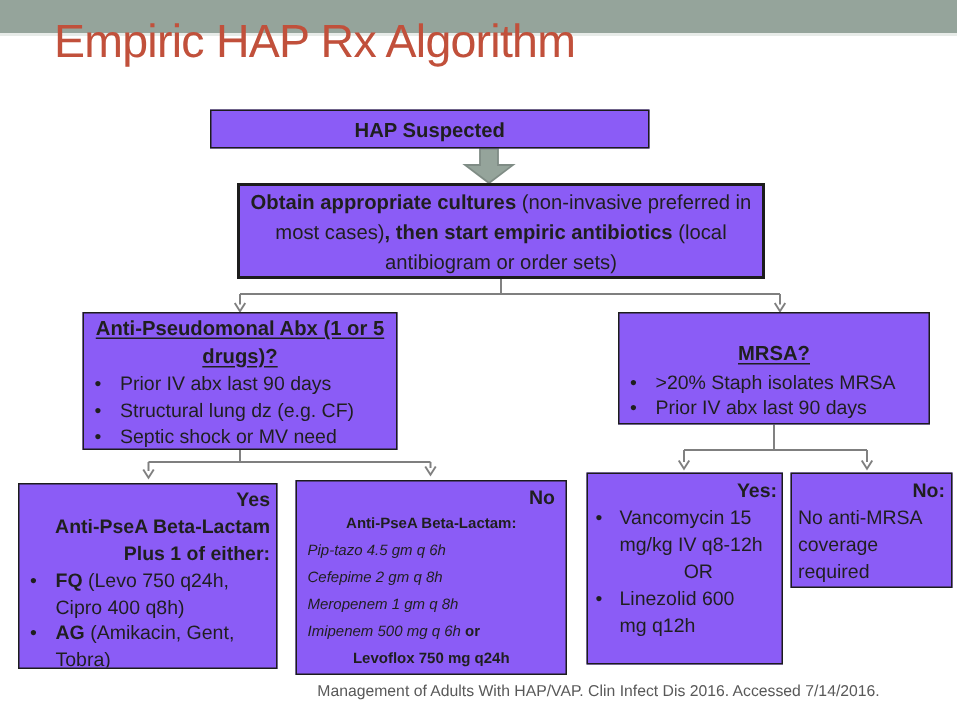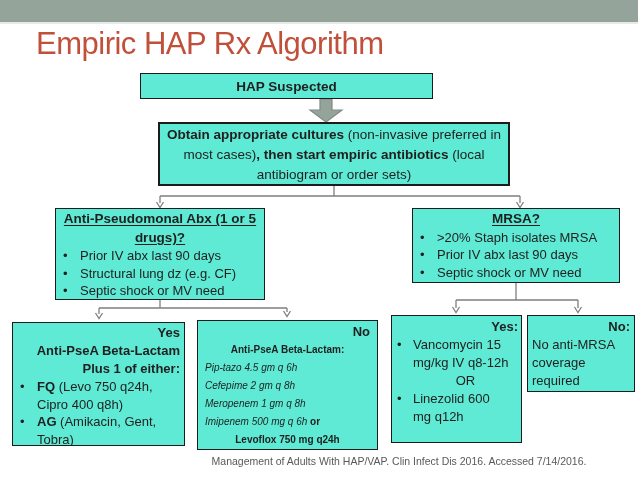--- a/index.html
+++ b/index.html
@@ -7,38 +7,38 @@
     width:638px;height:479px;position:relative;overflow:hidden;
     background:#ffffff;
     font-family:"Liberation Sans", sans-serif;
     color:#1f1f1f;
   }
   .topbar{
     position:absolute;left:0;top:0;width:638px;height:24px;
     background:#95A49B;border-bottom:2px solid #e7ebe8;box-sizing:border-box;
   }
   .slide-title{
-    position:absolute;left:36px;top:26px;
+    position:absolute;left:36px;top:10px;
     font-size:31px;letter-spacing:-0.5px;color:#C1503B;white-space:nowrap;
   }
   .node{
-    position:absolute;background:#5eead4;border:1.6px solid #1c1c1c;
+    position:absolute;background:#8b5cf6;border:1.6px solid #1c1c1c;
     box-sizing:border-box;overflow:hidden;
   }
   .b{font-weight:bold;text-align:center;}
   .i{font-style:italic;}
   .u{text-decoration:underline;text-underline-offset:2px;}
 
   #hap{left:140px;top:73px;width:293px;height:26px;border-width:1.6px;
        display:flex;align-items:center;justify-content:center;
        font-weight:bold;font-size:13.5px;}
   #obtain{left:158px;top:122px;width:352px;height:64px;border-width:2px;
        font-size:13.5px;line-height:20px;text-align:center;padding:1px 6px;}
   #pseudo{left:55px;top:208px;width:210px;height:92px;padding:1px 4px;}
-  #mrsa{left:412px;top:208px;width:208px;height:75px;padding:1px 4px;}
+  #mrsa{left:412px;top:208px;width:208px;height:75px;padding:18px 4px;}
   #pseaYes{left:12px;top:322px;width:173px;height:124px;padding:1px 4px;}
   #pseaNo{left:197px;top:320px;width:181px;height:130px;padding:2px 7px;}
   #mrsaYes{left:391px;top:315px;width:131px;height:128px;padding:2px 3px;}
   #mrsaNo{left:527px;top:315px;width:108px;height:77px;padding:2px 4px;}
 
   .qtitle{font-weight:bold;font-size:13.5px;line-height:18.5px;text-align:center;}
   .bullet{display:flex;font-size:13px;line-height:17.5px;}
   .bullet .dot{flex:none;width:17px;padding-left:3px;}
   .line{font-size:10px;line-height:18px;}
   .head{font-weight:bold;font-size:13px;line-height:18px;text-align:right;}

